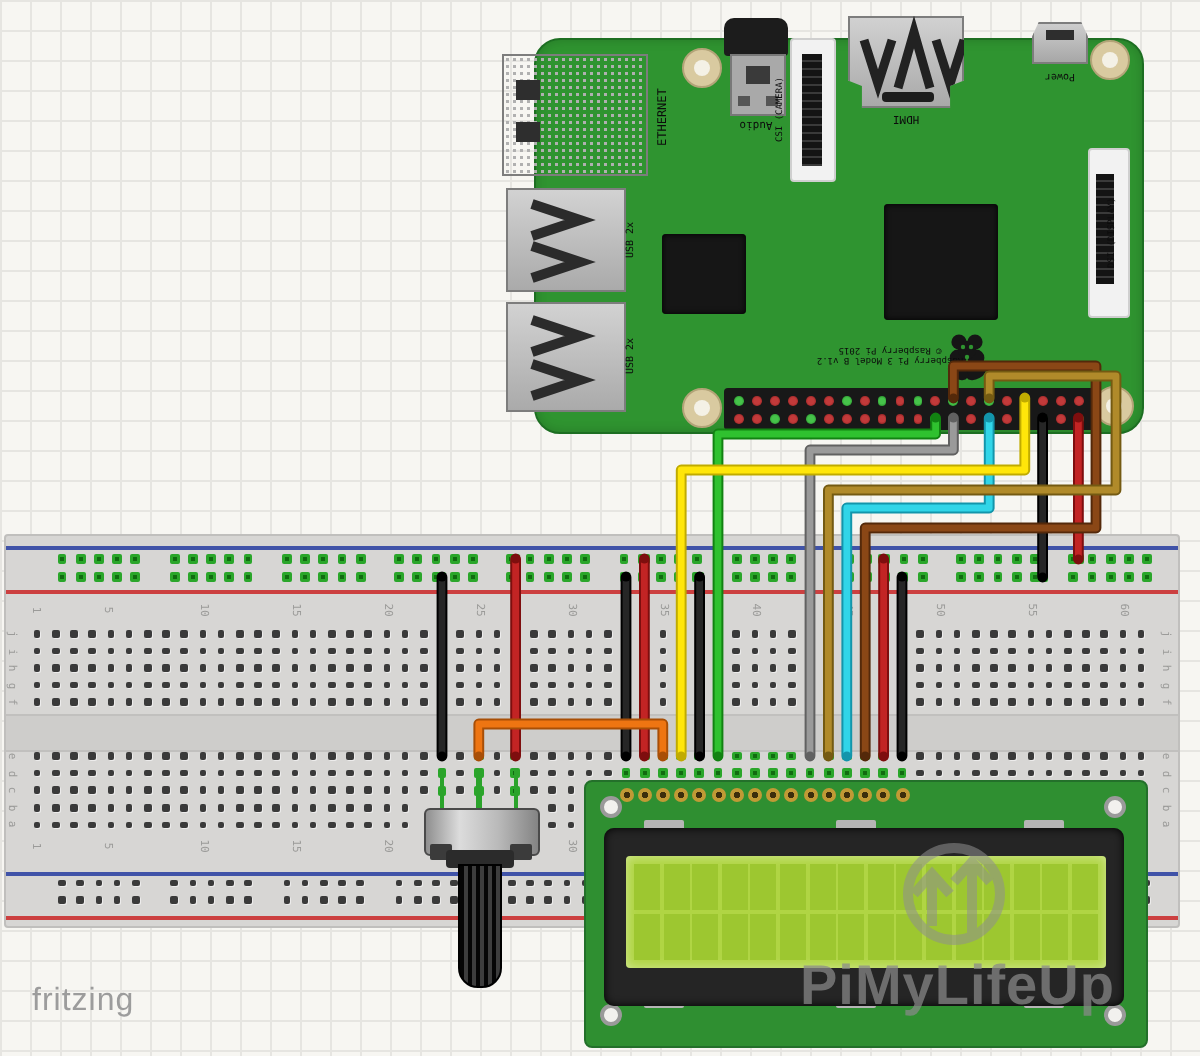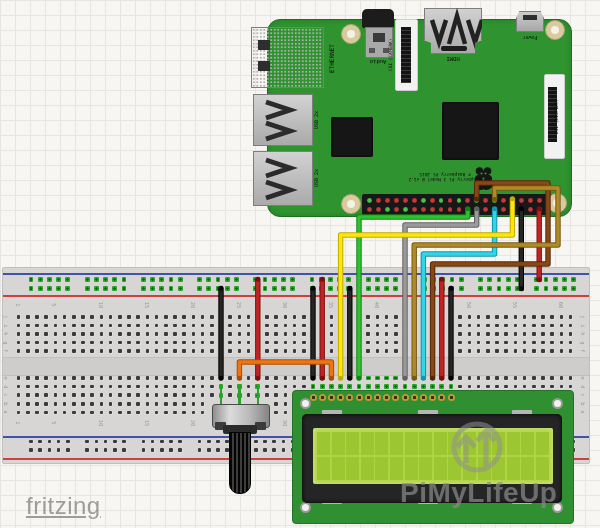--- a/index.html
+++ b/index.html
@@ -63,22 +63,22 @@
   .pot-body{left:212px;top:404px;width:56px;height:22px;border-radius:3px;
     background:linear-gradient(90deg,#8f8f8f,#dcdcdc 30%,#b9b9b9 65%,#848484);border:1px solid #4a4a4a;}
   .pot-nub{position:absolute;width:11px;height:8px;background:#3b3b3b;border-radius:1px;}
   .pot-flange{left:223px;top:425px;width:34px;height:9px;background:#2b2b2b;border-radius:2px;}
   .pot-shaft{left:229px;top:432px;width:22px;height:62px;border-radius:0 0 10px 10px;
     background:repeating-linear-gradient(90deg,#050505 0 2px,#3d3d3d 2px 4px);
     border:1px solid #000;box-sizing:border-box;}
   
   #wire-svg{left:0;top:0;z-index:40;pointer-events:none;}
   #wm-svg{left:0;top:0;z-index:50;pointer-events:none;}
-  .fritzing{left:26px;top:492px;font-size:24px;font-weight:500;color:#9c9c9c;
-    letter-spacing:0.5px;z-index:45;text-decoration:underline;}
+  .fritzing{left:16px;top:492px;font-size:16px;font-weight:500;color:#9c9c9c;
+    letter-spacing:0.5px;z-index:45;}
 </style>
 </head>
 <body>
 
 <div id="stage">
 
   <div class="abs bboard">
     <div class="railline blue" style="top:5px"></div>
     <div class="railline redl" style="top:27px"></div>
     <div class="channel"></div>

